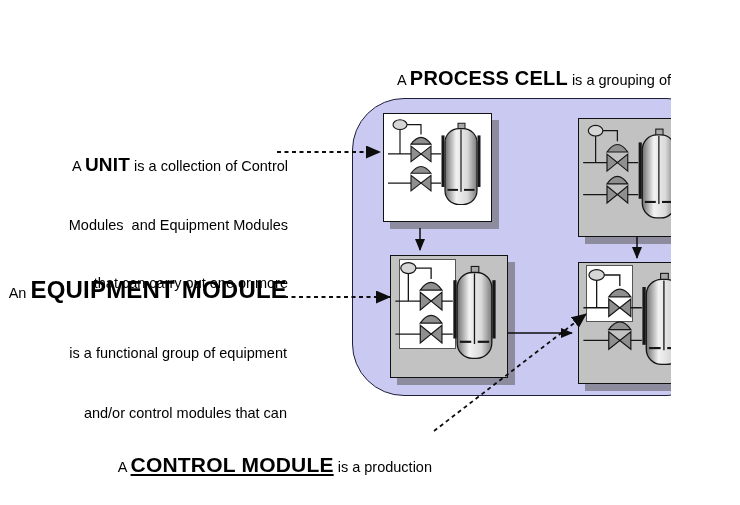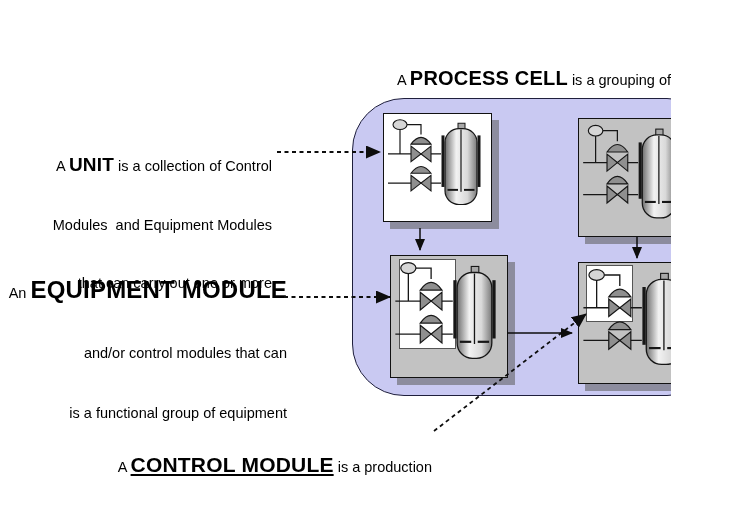--- a/index.html
+++ b/index.html
@@ -7,21 +7,21 @@
     position:relative;width:671px;height:505px;overflow:hidden;
     background:var(--page-bg,#fff);
     font-family:"Liberation Sans",sans-serif;color:var(--text-color,#000);
   }
   .caption{position:absolute;white-space:pre-wrap;}
   .cap-line{white-space:pre-wrap;}
   .term{font-weight:bold;letter-spacing:.2px;}
 
   #pc-caption{left:368px;top:26px;width:332px;text-align:center;font-size:14.5px;line-height:21px;}
   #pc-caption .term{font-size:20px;}
-  #unit-caption{left:10px;top:116px;width:262px;text-align:right;font-size:14.5px;line-height:19.5px;}
+  #unit-caption{left:26px;top:116px;width:262px;text-align:right;font-size:14.5px;line-height:19.5px;}
   #unit-caption .term{font-size:19px;}
   #em-caption{left:6px;top:240px;width:281px;text-align:right;font-size:14.5px;line-height:20px;}
   #em-caption .term{font-size:24px;}
   #cm-caption{left:55px;top:412px;width:377px;text-align:right;font-size:14.5px;line-height:21px;}
   #cm-caption .term{font-size:21px;text-decoration:underline;}
 
   #process-cell{
     position:absolute;left:352px;top:98px;width:365px;height:296px;
     background:var(--process-cell-fill,#c9c9f2);
     border:1.5px solid var(--process-cell-border,#1f1f3c);
@@ -85,22 +85,22 @@
   
   <div class="caption" id="unit-caption">
     <div class="cap-line"><span>A</span> <span class="term">UNIT</span> <span>is a collection of Control</span></div>
     <div class="cap-line">Modules  and Equipment Modules</div>
     <div class="cap-line">that can carry out one or more</div>
   </div>
 
   
   <div class="caption" id="em-caption">
     <div class="cap-line"><span>An</span> <span class="term">EQUIPMENT MODULE</span></div>
+    <div class="cap-line">is a functional group of equipment</div>
     <div class="cap-line">and/or control modules that can</div>
-    <div class="cap-line">is a functional group of equipment</div>
     
   </div>
 
   
   <div class="caption" id="cm-caption">
     <div class="cap-line"><span>A</span> <span class="term">CONTROL MODULE</span> <span>is a production</span></div>
     
     
   </div>
 

